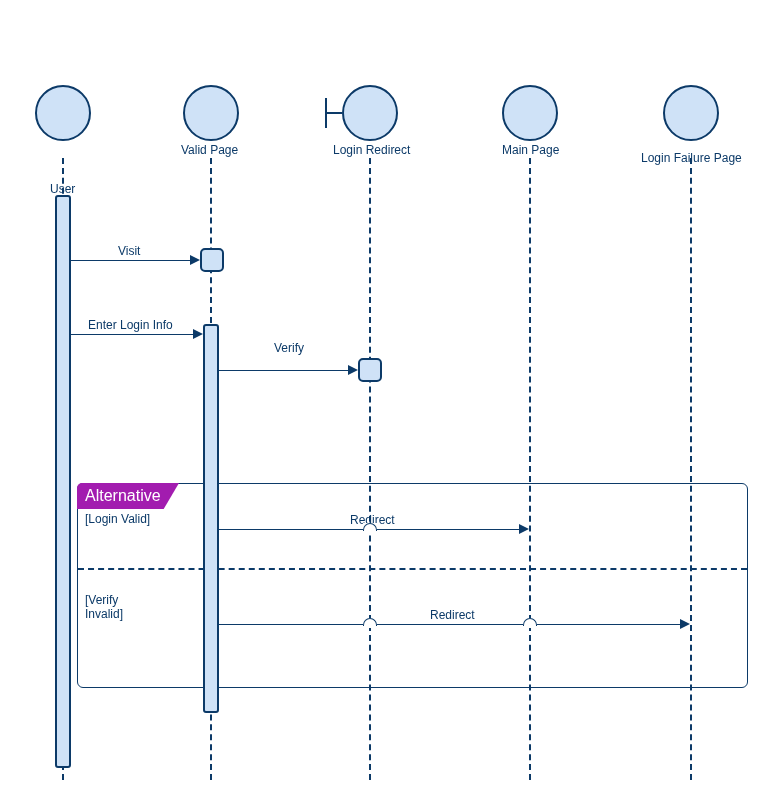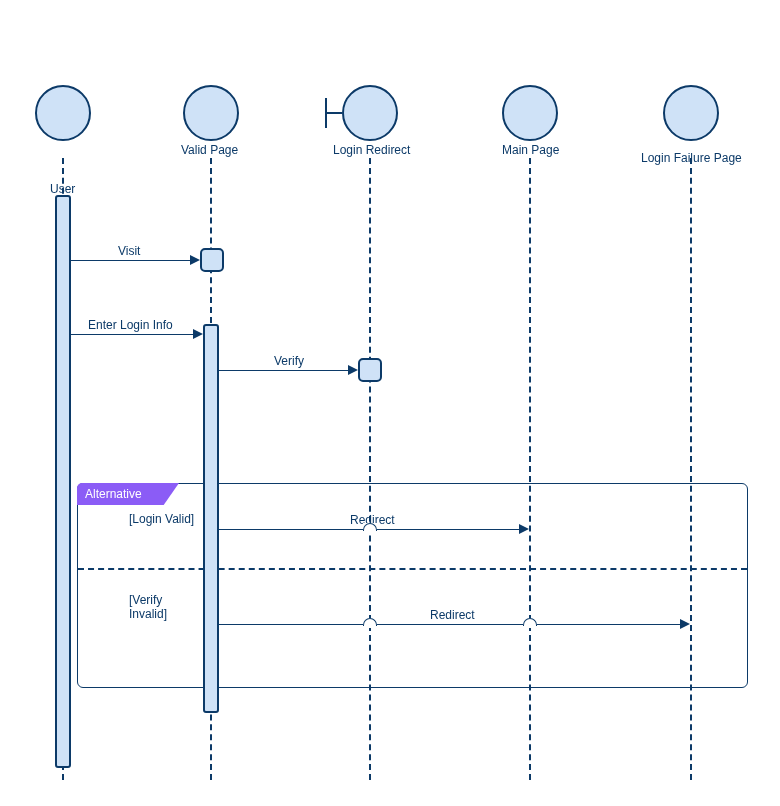--- a/index.html
+++ b/index.html
@@ -74,33 +74,32 @@
     border-bottom: 5px solid transparent;
   }
   .alt-frame {
     position: absolute;
     border: 1.5px solid #0c3a68;
     border-radius: 6px;
     background: transparent;
   }
   .alt-header {
     position: absolute;
-    background: #8b5cf6;
+    background: #a21caf;
     color: #fff;
-    font-size: 12px;
+    font-size: 16px;
     padding: 4px 10px 4px 8px;
     border-top-left-radius: 5px;
     clip-path: polygon(0 0, 100% 0, 85% 100%, 0 100%);
   }
   .guard {
     position: absolute;
     font-size: 12px;
     color: #0c3a68;
     max-width: 80px;
-    margin-left: 44px;
   }
   .alt-divider {
     position: absolute;
     height: 0;
     border-top: 2px dashed #0c3a68;
   }
   .gap-mask {
     position: absolute;
     background: #fff;
   }
@@ -147,21 +146,21 @@
   <div class="exec-box" style="left:358px; top:358px;"></div>
 
   <div class="msg-label" style="left:118px; top:244px;text-align:center;">Visit</div>
   <div class="msg-line" style="left:71px; top:260px; width:120px;"></div>
   <div class="arrow-right" style="left:190px; top:255px;"></div>
 
   <div class="msg-label" style="left:88px; top:318px;">Enter Login Info</div>
   <div class="msg-line" style="left:71px; top:334px; width:123px;"></div>
   <div class="arrow-right" style="left:193px; top:329px;"></div>
 
-  <div class="msg-label" style="left:274px; top:354px;">Verify</div>
+  <div class="msg-label" style="left:274px; top:341px;">Verify</div>
   <div class="msg-line" style="left:219px; top:370px; width:130px;"></div>
   <div class="arrow-right" style="left:348px; top:365px;"></div>
 
   <div class="alt-frame" style="left:77px; top:483px; width:671px; height:205px;"></div>
   <div class="alt-header" style="left:77px; top:483px; width:102px;">
     <span>Alternative</span>
   </div>
 
   <div class="guard" style="left:85px; top:512px;">[Login Valid]</div>
 

